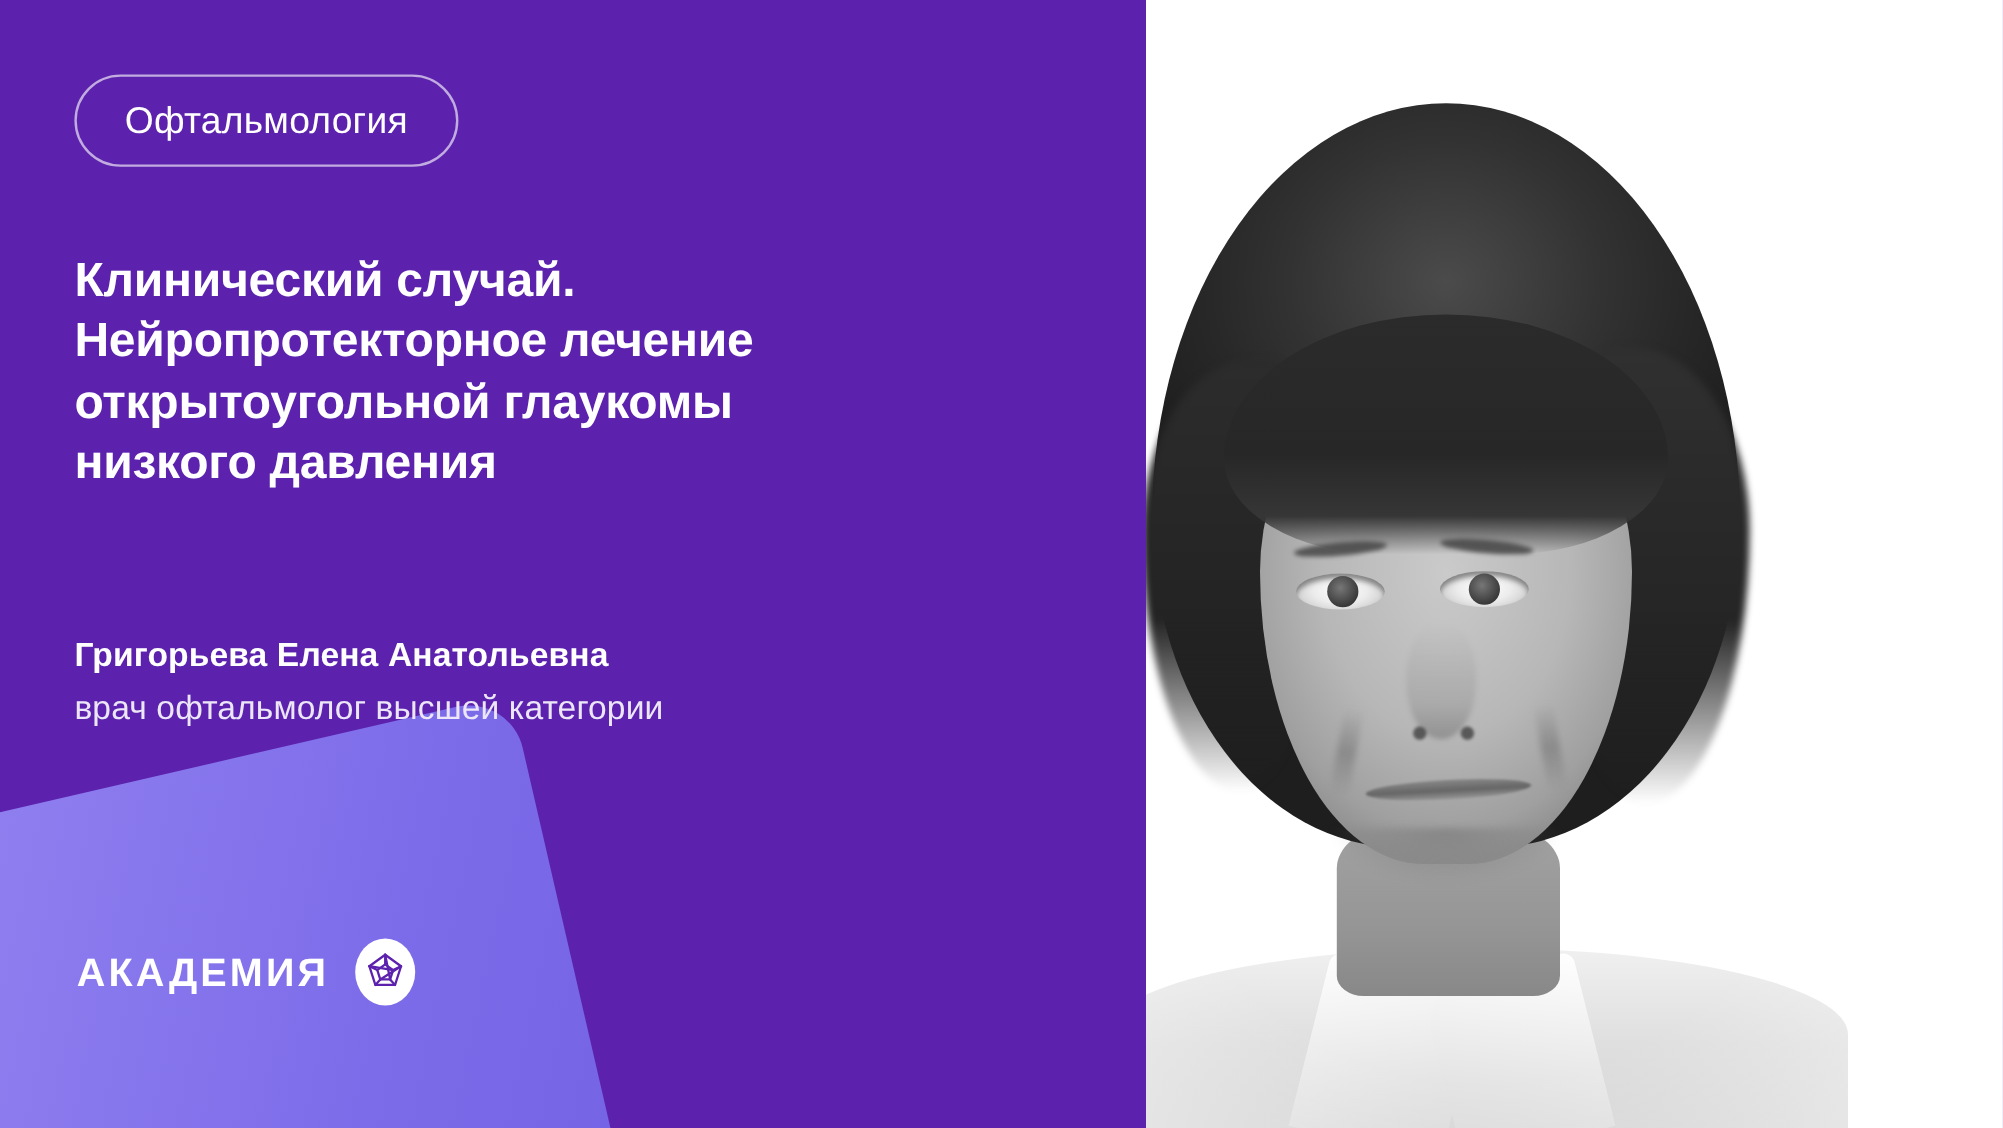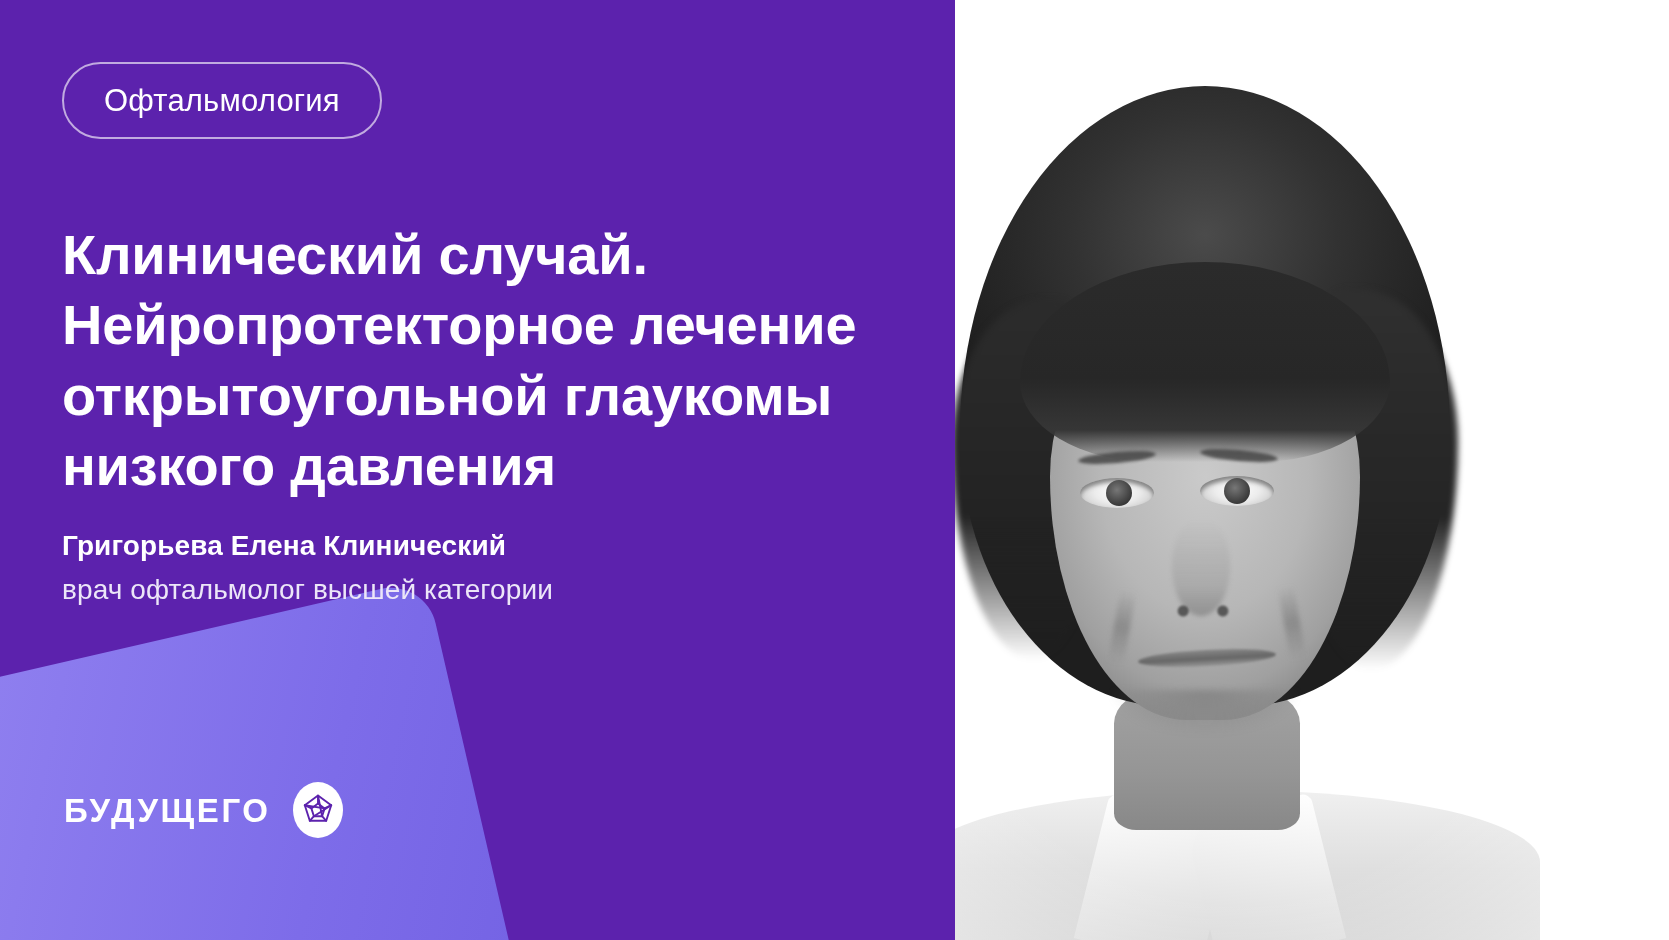--- a/index.html
+++ b/index.html
@@ -265,21 +265,21 @@
     white-space: nowrap;
   }
 
   
   .title {
     position: absolute;
     left: 62px;
     top: 182px;
     width: 800px;
     color: #ffffff;
-    font-size: 56px;
+    font-size: 40px;
     font-weight: bold;
     line-height: 1.26;
     letter-spacing: -0.2px;
     white-space: pre-line;
   }
 
   
   .speaker {
     position: absolute;
     left: 62px;
@@ -372,26 +372,26 @@
       <div class="badge">
         <span class="badge-label">Офтальмология</span>
       </div>
 
       <h1 class="title">Клинический случай.
 Нейропротекторное лечение
 открытоугольной глаукомы
 низкого давления</h1>
 
       <div class="speaker">
-        <div class="speaker-name">Григорьева Елена Клинический</div>
+        <div class="speaker-name">Григорьева Елена Анатольевна</div>
         <div class="speaker-role">врач офтальмолог высшей категории</div>
       </div>
 
       <div class="logo-lockup">
-        <span class="logo-word">БУДУЩЕГО</span>
+        <span class="logo-word">АКАДЕМИЯ</span>
 
         <span class="logo-mark">
           <svg width="34" height="34" viewBox="0 0 34 34" aria-hidden="true">
             <g fill="none" stroke="#5c22ad" stroke-width="1.9" stroke-linejoin="round" stroke-linecap="round">
               <polygon points="17,2.6 30.2,12.2 25.2,27.8 8.8,27.8 3.8,12.2"></polygon>
               <polygon points="17,10.6 23.6,15.4 21.1,23.2 12.9,23.2 10.4,15.4"></polygon>
               <line x1="17" y1="2.6" x2="17" y2="10.6"></line>
               <line x1="30.2" y1="12.2" x2="23.6" y2="15.4"></line>
               <line x1="25.2" y1="27.8" x2="21.1" y2="23.2"></line>
               <line x1="8.8" y1="27.8" x2="12.9" y2="23.2"></line>

